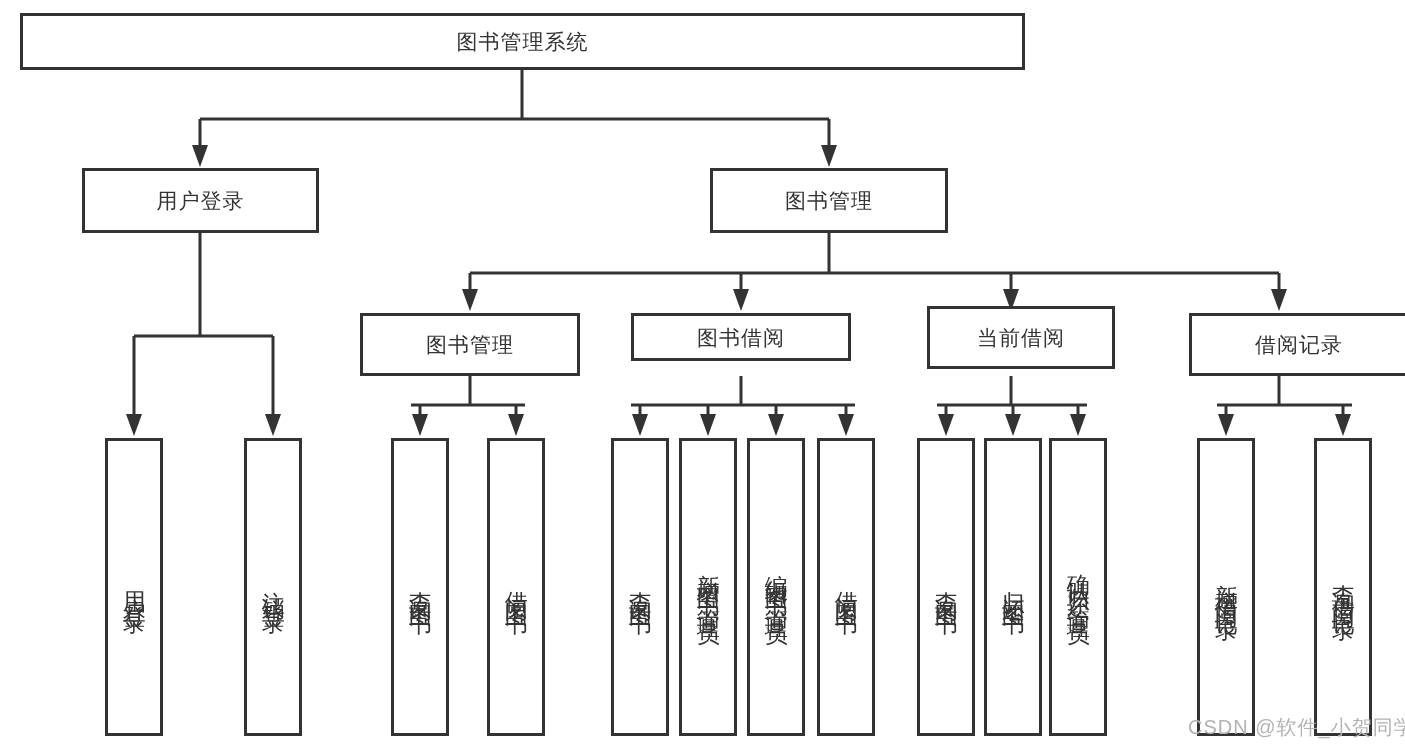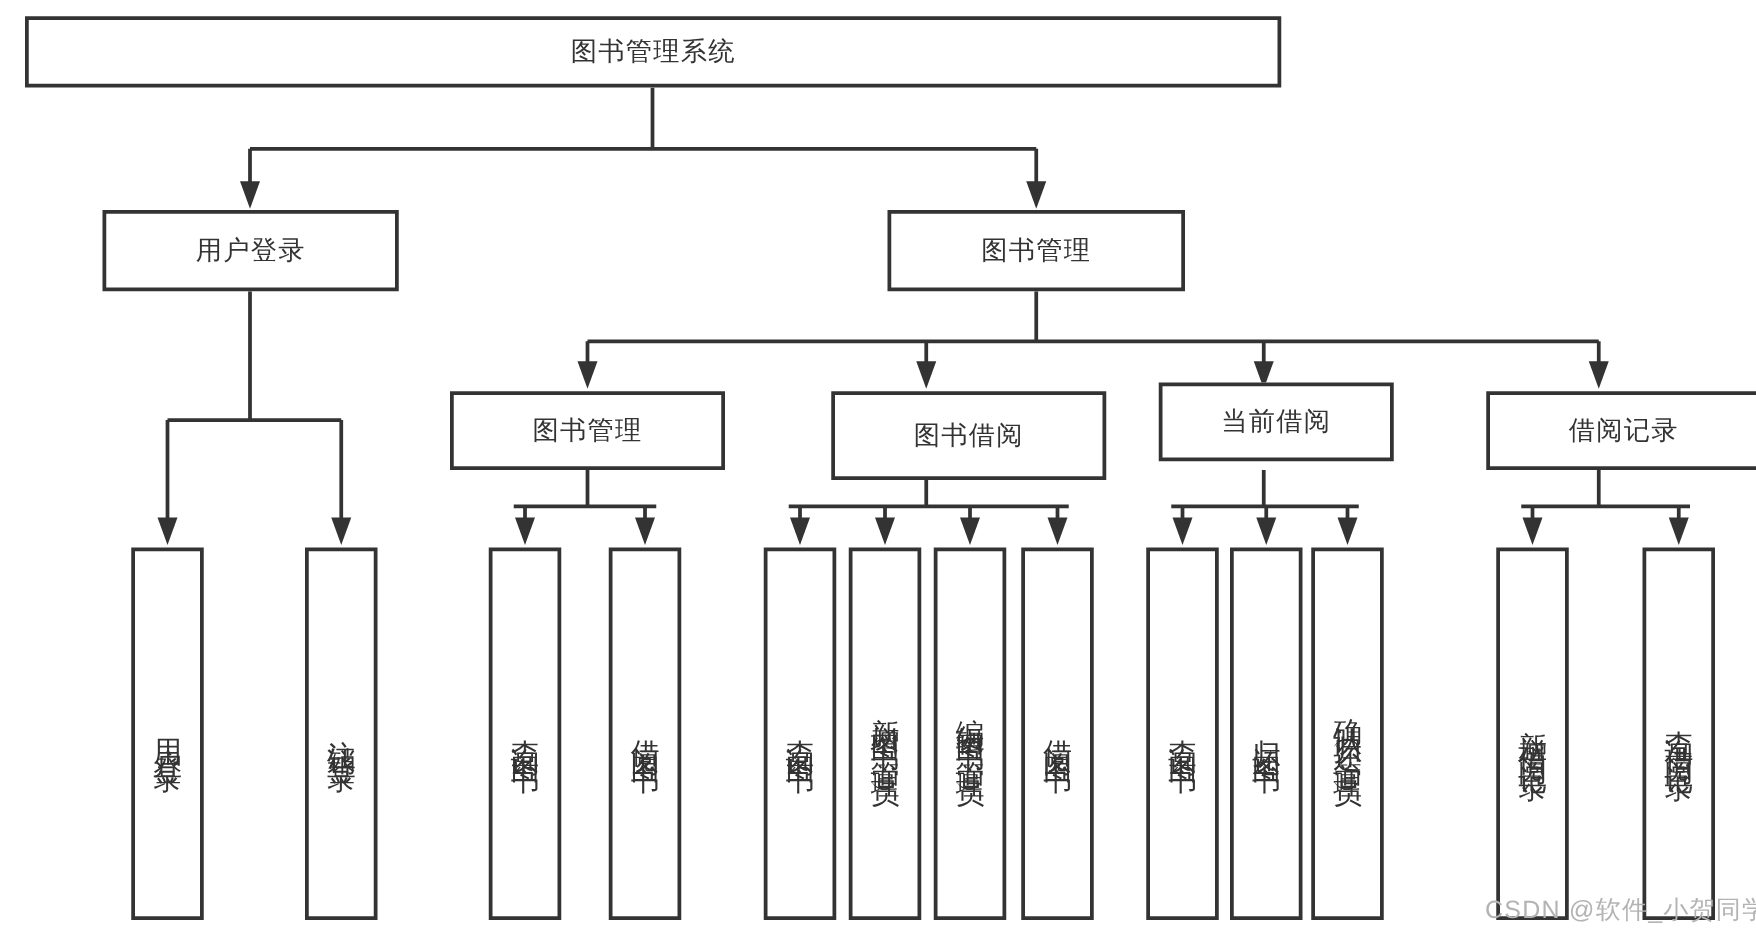--- a/index.html
+++ b/index.html
@@ -101,21 +101,21 @@
       <polygon points="1335,414 1351,414 1343,436"></polygon>
     </g>
   </svg>
 
   <div class="node" style="left:20px;top:13px;width:1005px;height:57px;">图书管理系统</div>
 
   <div class="node" style="left:82px;top:168px;width:237px;height:65px;">用户登录</div>
   <div class="node" style="left:710px;top:168px;width:238px;height:65px;">图书管理</div>
 
   <div class="node" style="left:360px;top:313px;width:220px;height:63px;">图书管理</div>
-  <div class="node" style="left:665px;top:313px;width:220px;height:71px;">图书借阅</div>
+  <div class="node" style="left:631px;top:313px;width:220px;height:48px;">图书借阅</div>
   <div class="node" style="left:901px;top:306px;width:188px;height:63px;margin-left:26px;">当前借阅</div>
   <div class="node" style="left:1169px;top:313px;width:220px;height:63px;margin-left:20px;">借阅记录</div>
 
   <div class="leaf" style="left:105px;">用户登录</div>
   <div class="leaf" style="left:244px;">注销登录</div>
 
   <div class="leaf" style="left:391px;">查询图书</div>
   <div class="leaf" style="left:487px;">借阅图书</div>
 
   <div class="leaf" style="left:611px;">查询图书</div>

